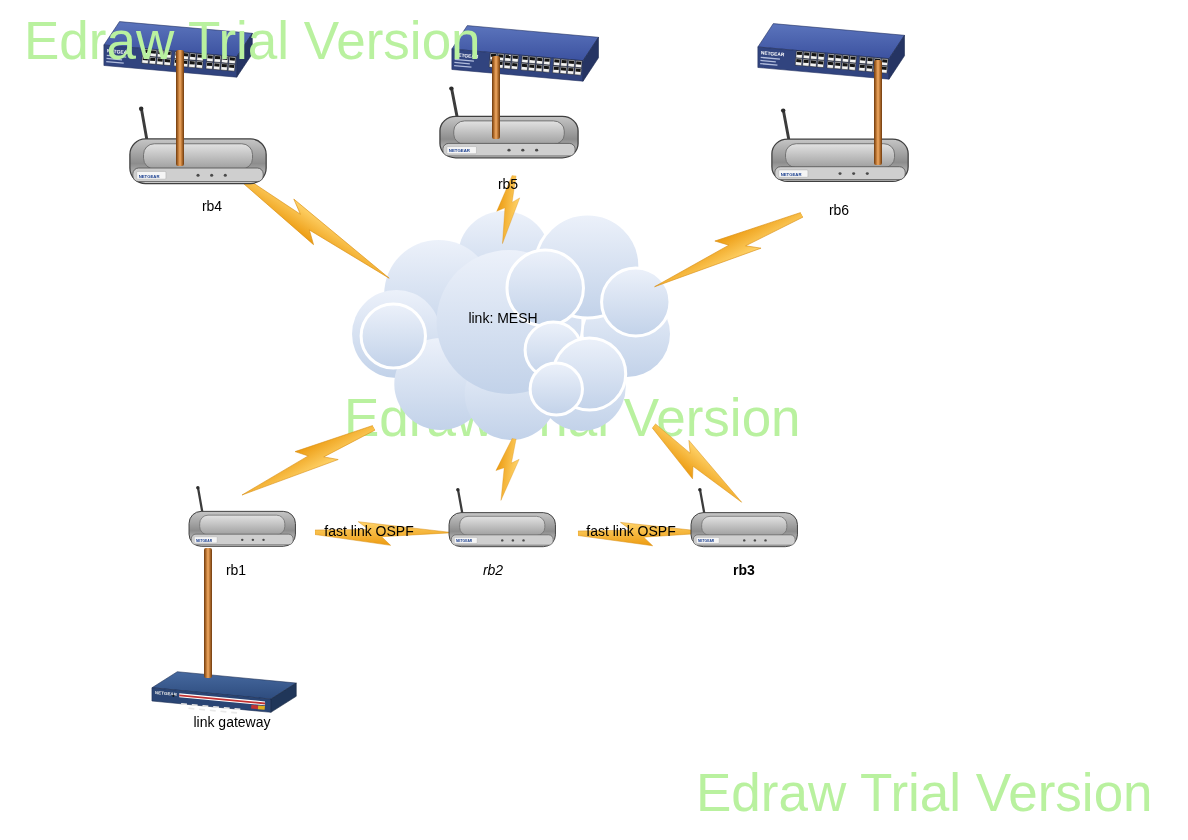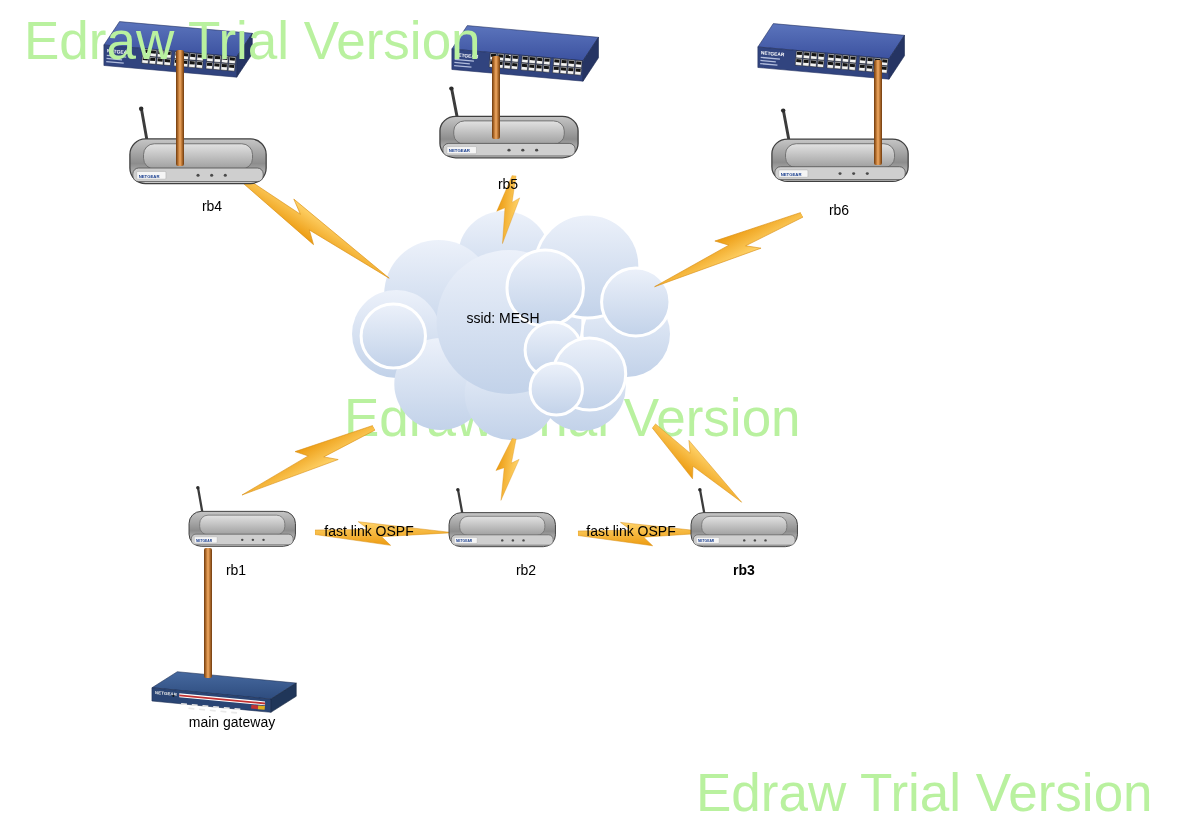--- a/index.html
+++ b/index.html
@@ -150,21 +150,21 @@
     </defs>
   </svg>
 
   <div class="watermark wm-front" style="left:24px;top:14px;">Edraw Trial Version</div>
   <div class="watermark wm-back" style="left:344px;top:391px;">Edraw Trial Version</div>
   <div class="watermark wm-front" style="left:696px;top:766px;">Edraw Trial Version</div>
 
   <svg class="cloud" style="left:348px;top:202px;" width="322" height="240" viewBox="0 0 320 240" preserveAspectRatio="none">
       <use href="#sym-cloud"></use>
     </svg>
-  <div class="lbl" style="left:503px;top:310px;">ssid: MESH</div>
+  <div class="lbl" style="left:503px;top:310px;">link: MESH</div>
 
   <svg class="bolt" style="left:238px;top:164px;width:182px;height:34px;transform:rotate(32.2deg);" viewBox="0 0 160 40" preserveAspectRatio="none">
       <use href="#sym-bolt"></use>
     </svg>
   <svg class="bolt" style="left:511px;top:162px;width:70px;height:26px;transform:rotate(96deg);" viewBox="0 0 160 40" preserveAspectRatio="none">
       <use href="#sym-bolt"></use>
     </svg>
   <svg class="bolt" style="left:800px;top:194px;width:166px;height:34px;transform:rotate(151.9deg);" viewBox="0 0 160 40" preserveAspectRatio="none">
       <use href="#sym-bolt"></use>
     </svg>
@@ -220,20 +220,20 @@
 
   <div class="cable" style="left:176px;top:50px;height:116px;"></div>
   <div class="cable" style="left:492px;top:56px;height:83px;"></div>
   <div class="cable" style="left:874px;top:60px;height:105px;"></div>
   <div class="cable" style="left:204px;top:548px;height:130px;"></div>
 
   <div class="lbl" style="left:212px;top:198px;">rb4</div>
   <div class="lbl" style="left:508px;top:176px;">rb5</div>
   <div class="lbl" style="left:839px;top:202px;">rb6</div>
   <div class="lbl" style="left:236px;top:562px;">rb1</div>
-  <div class="lbl" style="left:526px;top:562px;">rb2</div>
+  <div class="lbl" style="left:493px;top:562px;font-style:italic;">rb2</div>
   <div class="lbl" style="left:744px;top:562px;font-weight:bold;">rb3</div>
-  <div class="lbl" style="left:232px;top:714px;">main gateway</div>
+  <div class="lbl" style="left:232px;top:714px;">link gateway</div>
 
   <div class="lbl" style="left:369px;top:523px;">fast link OSPF</div>
   <div class="lbl" style="left:631px;top:523px;">fast link OSPF</div>
 
 </div>
 
 </body></html>

